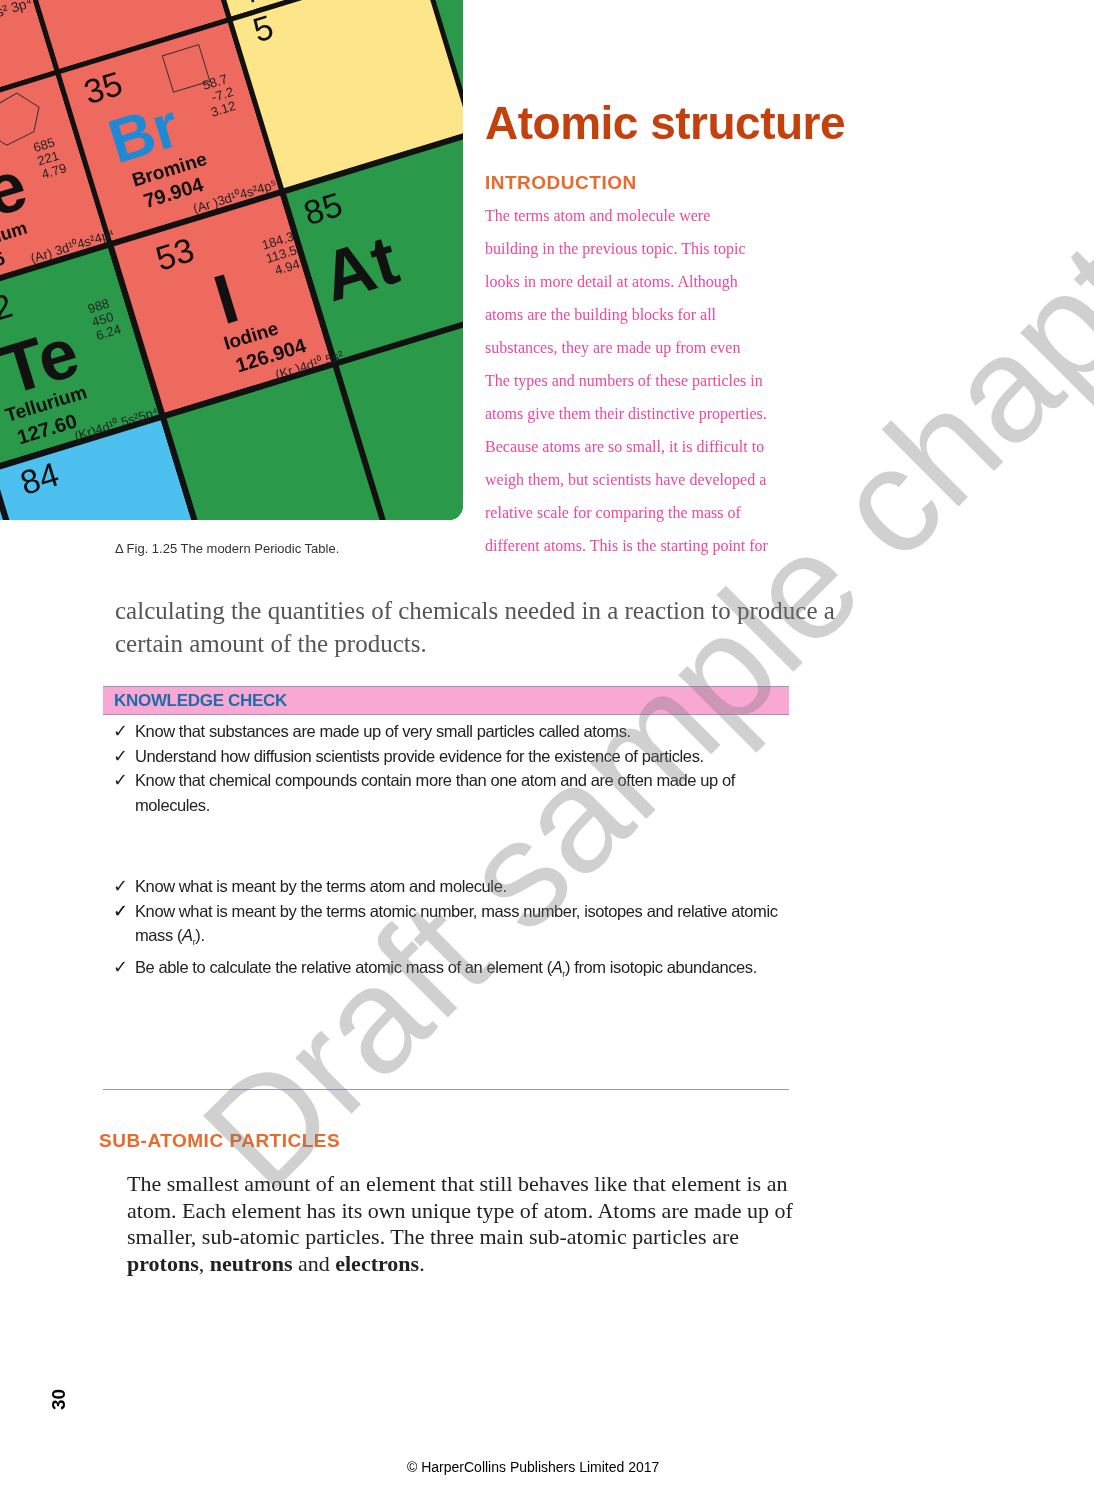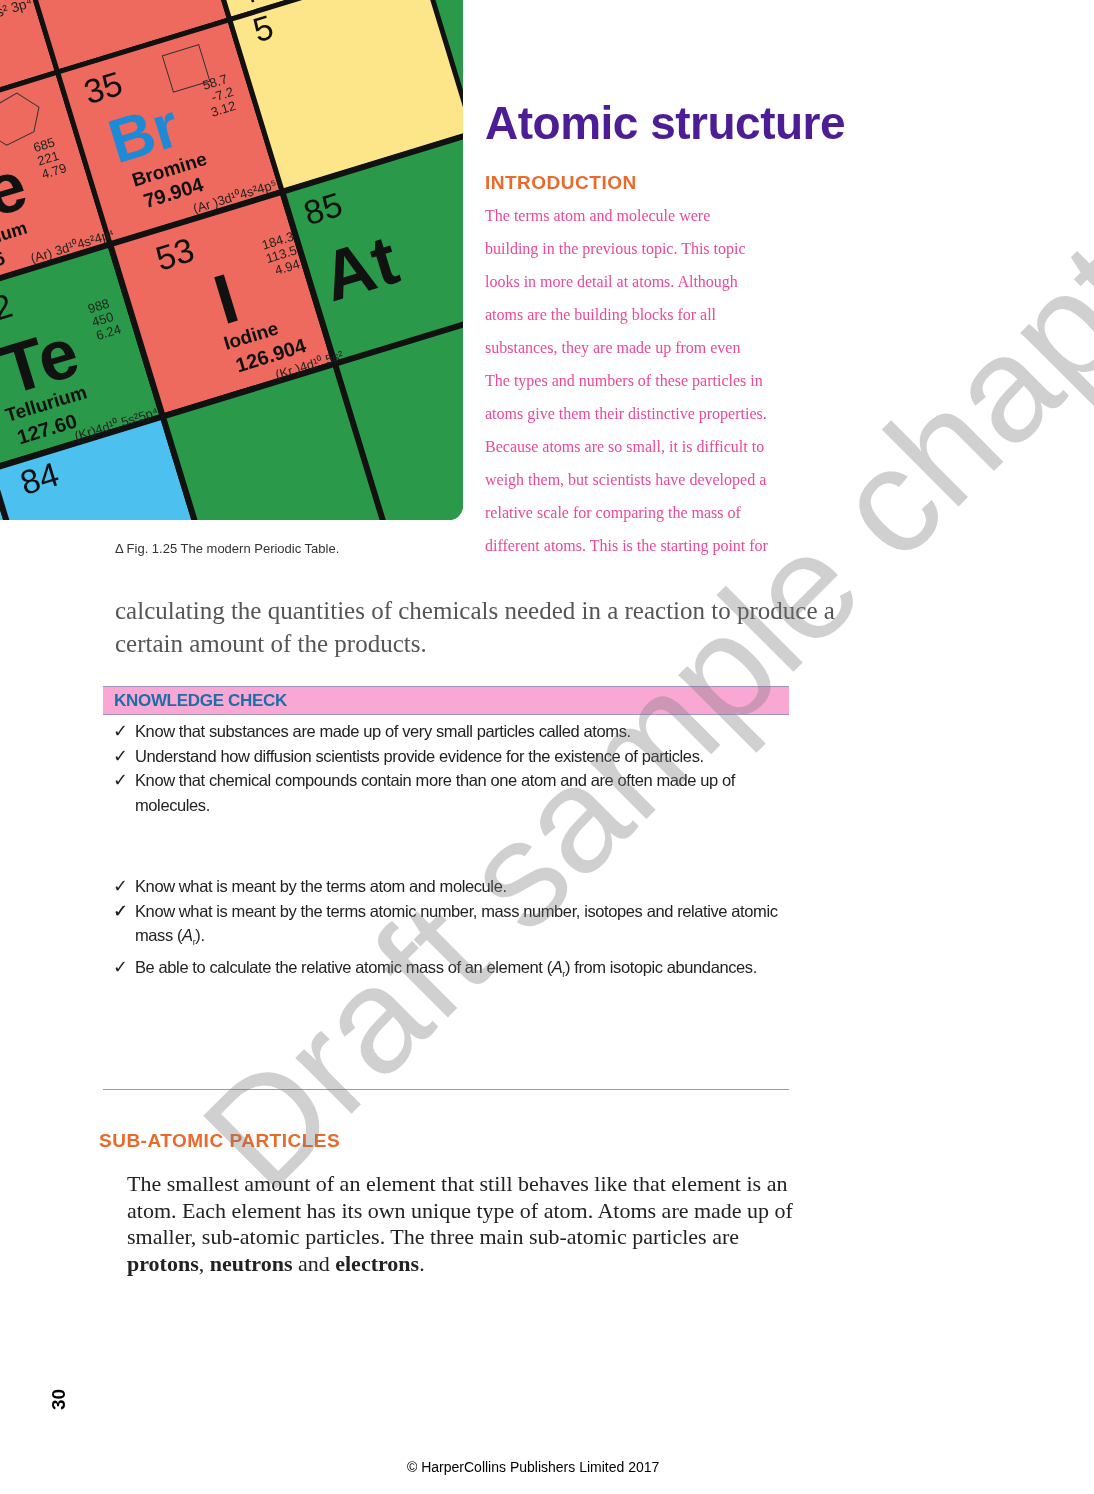--- a/index.html
+++ b/index.html
@@ -1,20 +1,20 @@
 <!DOCTYPE html>
 <html><head>
 <meta charset="utf-8">
 <style>
   html, body { margin:0; padding:0; }
   body { width:1094px; height:1494px; background:#fff; position:relative; overflow:hidden; font-family:"Liberation Serif", serif; }
   .figure { position:absolute; left:0; top:0; width:463px; height:520px; overflow:hidden; border-bottom-right-radius:14px; background:#2a9a4a; }
   .figure svg { display:block; }
   .caption { position:absolute; left:115px; top:541px; font-family:"Liberation Sans", sans-serif; font-size:13px; color:#333; }
-  .title { position:absolute; left:485px; top:96px; font-family:"Liberation Sans", sans-serif; font-weight:bold; font-size:46px; color:#4c1d95; letter-spacing:-0.5px; margin:0; }
+  .title { position:absolute; left:485px; top:96px; font-family:"Liberation Sans", sans-serif; font-weight:bold; font-size:46px; color:#c2410c; letter-spacing:-0.5px; margin:0; }
   .sec-heading { font-family:"Liberation Sans", sans-serif; font-weight:bold; color:#ea6a2c; font-size:19px; letter-spacing:0.5px; margin:0; }
   .intro-h { position:absolute; left:485px; top:172px; }
   .intro-col { position:absolute; left:485px; top:199px; width:480px; font-size:16px; line-height:33px; color:#ec4899; }
   .intro-col p { margin:0; }
   .intro-full { position:absolute; left:115px; top:594px; width:800px; font-size:25px; line-height:33px; color:#555; }
   .box { position:absolute; left:103px; width:686px; }
   .box-head { background:#f9a8d4; border-top:1.5px solid #9b94c4; border-bottom:1.5px solid #9b94c4; height:27px; padding-left:11px; font-family:Liberation Sans, sans-serif; font-weight:bold; color:#1c6ea8; font-size:17px; line-height:28px; letter-spacing:-0.3px; }
   .box ul { list-style:none; margin:4px 0 0 0; padding:0 0 0 10px; font-family:"Liberation Sans", sans-serif; font-size:16.5px; color:#222; line-height:24.5px; letter-spacing:-0.4px; }
   .box li { position:relative; padding-left:22px; }
   .box li .tick { position:absolute; left:0; top:0; font-size:18px; }

